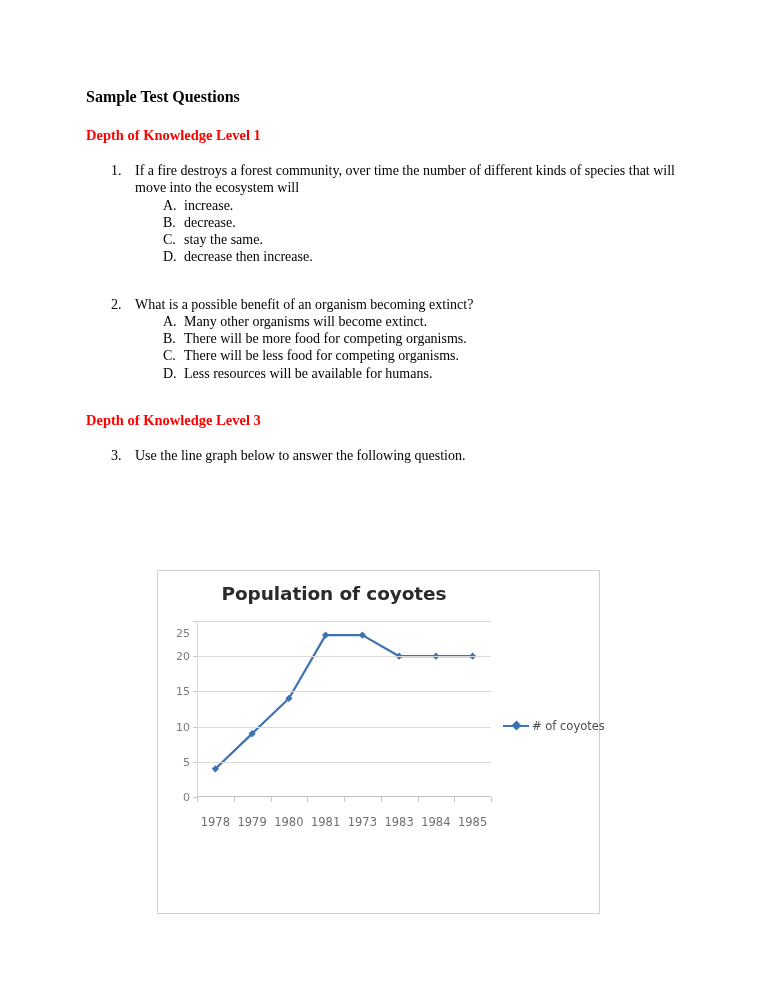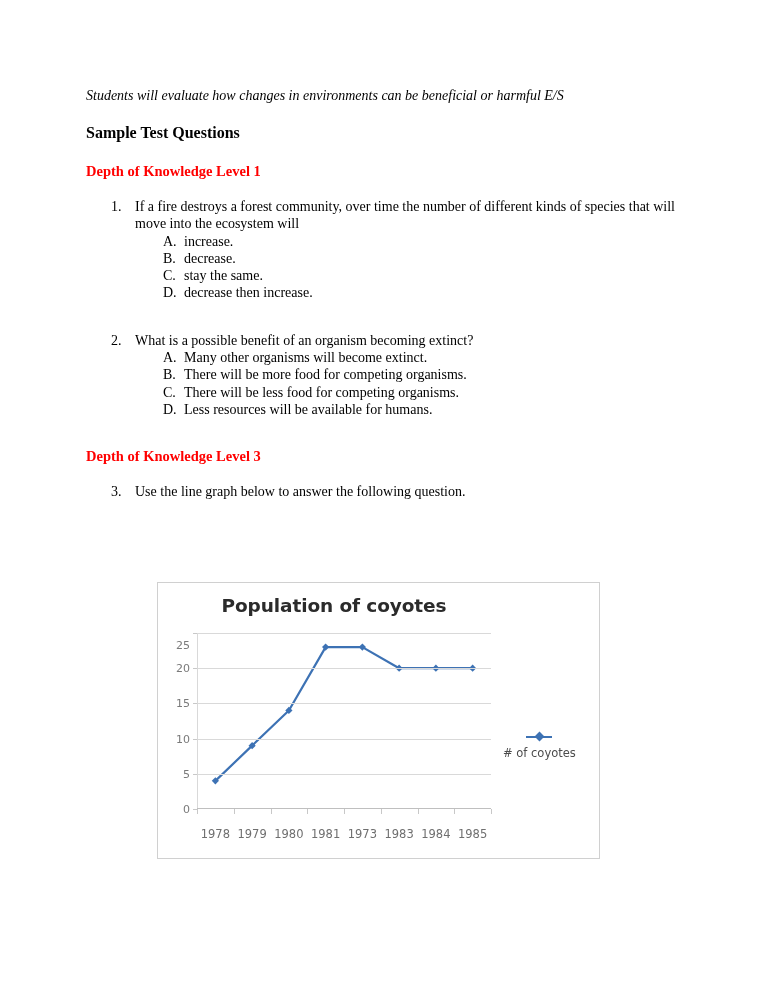--- a/index.html
+++ b/index.html
@@ -108,23 +108,23 @@
   }
   .choice-text {
     flex: 1;
   }
   .spacer-lg { height: 12px; }
 
   
   .chart-wrap {
     position: absolute;
     left: 157px;
-    top: 582px;
+    top: 570px;
     width: 443px;
-    height: 277px;
+    height: 344px;
     box-sizing: border-box;
     border: 1px solid #d0d0d0;
     background: #ffffff;
   }
   .chart-inner {
     position: relative;
     width: 100%;
     height: 100%;
   }
   .chart-title {
@@ -210,21 +210,20 @@
     height: 100%;
     overflow: visible;
   }
   .legend {
     position: absolute;
     left: 345px;
     top: 148px;
     display: flex;
     align-items: center;
     gap: 3px;
-    flex-direction: column;
   }
   .legend-sample {
     width: 26px;
     height: 12px;
     position: relative;
     flex: none;
   }
   .legend-line {
     position: absolute;
     left: 0;
@@ -249,21 +248,20 @@
     white-space: nowrap;
   }
 </style>
 </head>
 <body>
 
 <div class="page">
   <div class="content">
 
 
-    <div class="subtitle-italic">Students will evaluate how changes in environments can be beneficial or harmful E/S</div>
 
     <div class="section-bold">Sample Test Questions</div>
 
 
     <div class="dok-heading">Depth of Knowledge Level 1</div>
 
     <div class="question-block">
       <div class="q-row">
         <span class="q-num">1.</span>
         <span class="q-text">If a fire destroys a forest community, over time the number of different kinds of species that will move into the ecosystem will</span>

